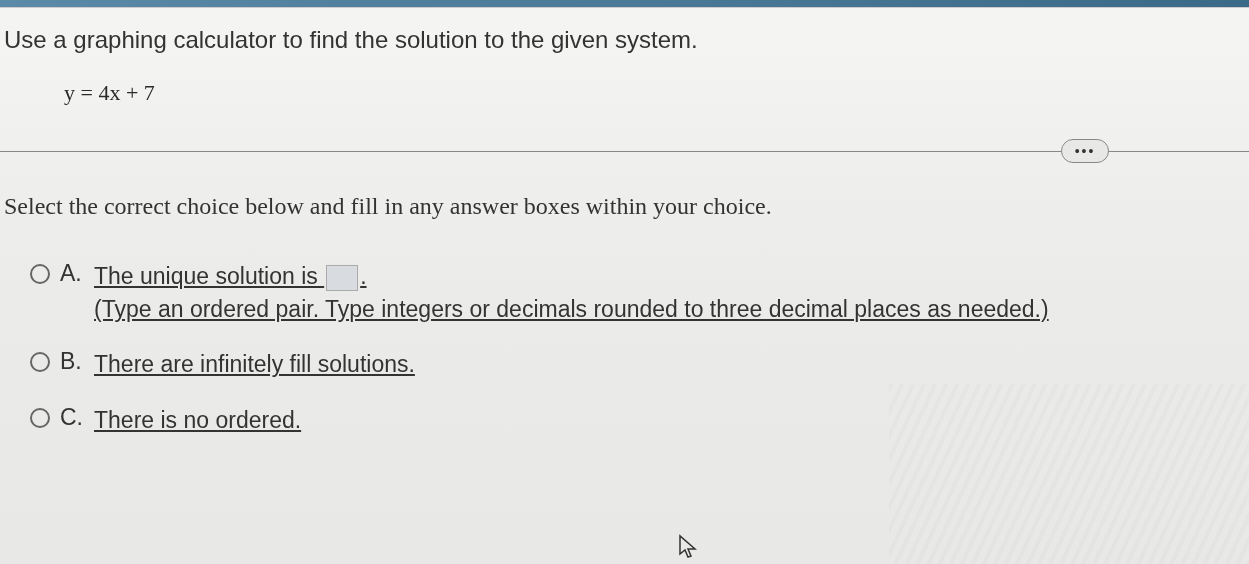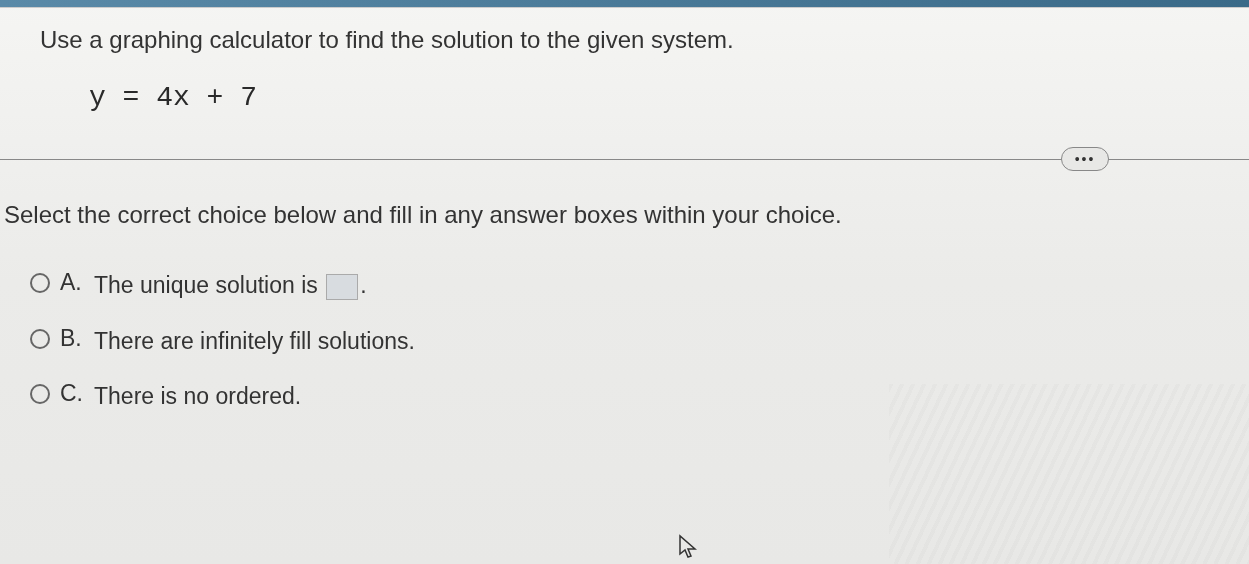--- a/index.html
+++ b/index.html
@@ -17,27 +17,26 @@
       background: linear-gradient(90deg, #5a8aa8 0%, #4a7a98 50%, #3a6a88 100%);
       border-bottom: 1px solid #ccc;
     }
     .question-area {
       padding: 18px 0 24px 4px;
     }
     .prompt {
       font-size: 24px;
       color: #333;
       margin-bottom: 24px;
-      margin-left: 36px;
     }
     .equations {
-      margin-left: 85px;
-      font-size: 28px;
+      margin-left: 60px;
+      font-size: 22px;
       line-height: 1.4;
-      font-family: Liberation Mono, monospace;
+      font-family: Liberation Serif, serif;
     }
     .divider-wrap {
       position: relative;
       height: 2px;
       margin: 18px 0 40px 0;
     }
     .divider {
       border: none;
       border-top: 1px solid #888;
       position: absolute;
@@ -60,20 +59,21 @@
       cursor: pointer;
       color: #333;
       font-size: 14px;
       letter-spacing: 2px;
     }
     .instructions {
       font-size: 24px;
       color: #333;
       padding-left: 4px;
       margin-bottom: 40px;
+      font-family: Liberation Serif, serif;
     }
     .choices {
       padding-left: 30px;
     }
     .choice-row {
       display: flex;
       align-items: flex-start;
       margin-bottom: 22px;
       font-size: 23px;
       color: #333;
@@ -90,20 +90,21 @@
       background: transparent;
     }
     .choice-letter {
       width: 34px;
       flex-shrink: 0;
       font-weight: normal;
     }
     .choice-body {
       flex: 1;
       line-height: 1.45;
+      text-decoration: underline;
     }
     .answer-box {
       display: inline-block;
       width: 32px;
       height: 26px;
       background: #d8dce0;
       border: 1px solid #aaa;
       vertical-align: middle;
       margin: 0 2px;
     }
@@ -147,20 +148,21 @@
 <div class="instructions">Select the correct choice below and fill in any answer boxes within your choice.</div>
 
 <div class="choices">
 
   <div class="choice-row">
     <div class="radio"></div>
     <div class="choice-letter">A.</div>
     <div class="choice-body">
       <span>The unique solution is </span><span class="answer-box"></span><span>.</span>
       <br>
+      <span>(Type an ordered pair. Type integers or decimals rounded to three decimal places as needed.)</span>
     </div>
   </div>
 
   <div class="choice-row">
     <div class="radio"></div>
     <div class="choice-letter">B.</div>
     <div class="choice-body">There are infinitely fill solutions.</div>
   </div>
 
   <div class="choice-row">

